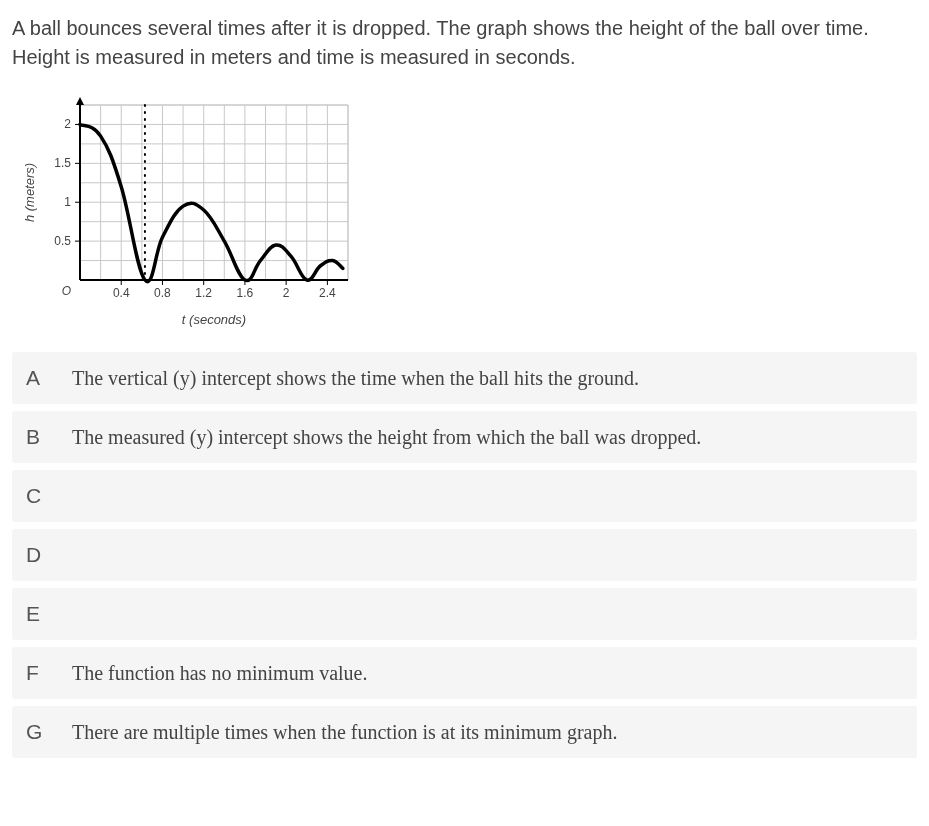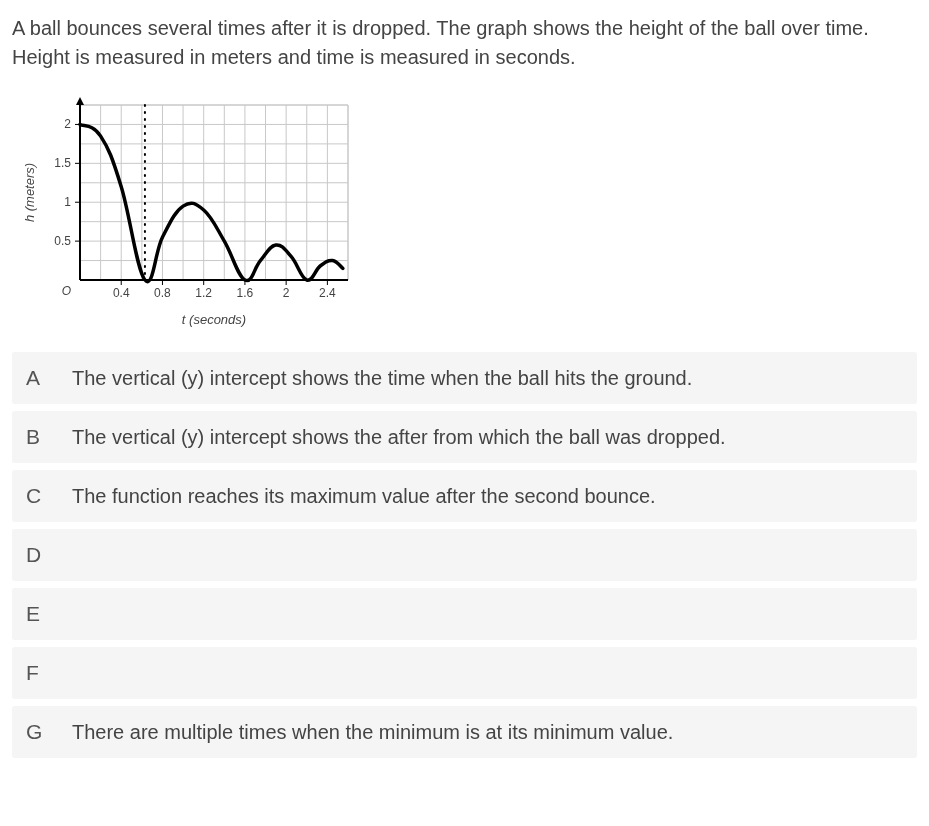--- a/index.html
+++ b/index.html
@@ -37,20 +37,21 @@
       font-size: 21px;
       color: #555;
       width: 46px;
       flex-shrink: 0;
     }
     .choice-text {
       font-size: 20px;
       line-height: 1.35;
       color: #444;
       flex: 1;
+      font-family: Liberation Serif, serif;
     }
   </style>
 </head>
 <body>
 
 <div class="question-stem">A ball bounces several times after it is dropped. The graph shows the height of the ball over time. Height is measured in meters and time is measured in seconds.</div>
 
 <div class="figure-wrap">
   <svg id="chart-svg" width="360" height="240" viewBox="0 0 360 240">
 
@@ -109,32 +110,32 @@
     </svg>
 </div>
 
 <div class="choices">
   <div class="choice">
     <span class="choice-letter">A</span>
     <span class="choice-text">The vertical (y) intercept shows the time when the ball hits the ground.</span>
   </div>
   <div class="choice">
     <span class="choice-letter">B</span>
-    <span class="choice-text">The vertical (y) intercept shows the after from which the ball was dropped.</span>
+    <span class="choice-text">The measured (y) intercept shows the height from which the ball was dropped.</span>
   </div>
   <div class="choice">
     <span class="choice-letter">C</span>
-    <span class="choice-text">The function reaches its maximum value after the second bounce.</span>
   </div>
   <div class="choice">
     <span class="choice-letter">D</span>
   </div>
   <div class="choice">
     <span class="choice-letter">E</span>
   </div>
   <div class="choice">
     <span class="choice-letter">F</span>
+    <span class="choice-text">The function has no minimum value.</span>
   </div>
   <div class="choice">
     <span class="choice-letter">G</span>
-    <span class="choice-text">There are multiple times when the minimum is at its minimum value.</span>
+    <span class="choice-text">There are multiple times when the function is at its minimum graph.</span>
   </div>
 </div>
 
 </body></html>

